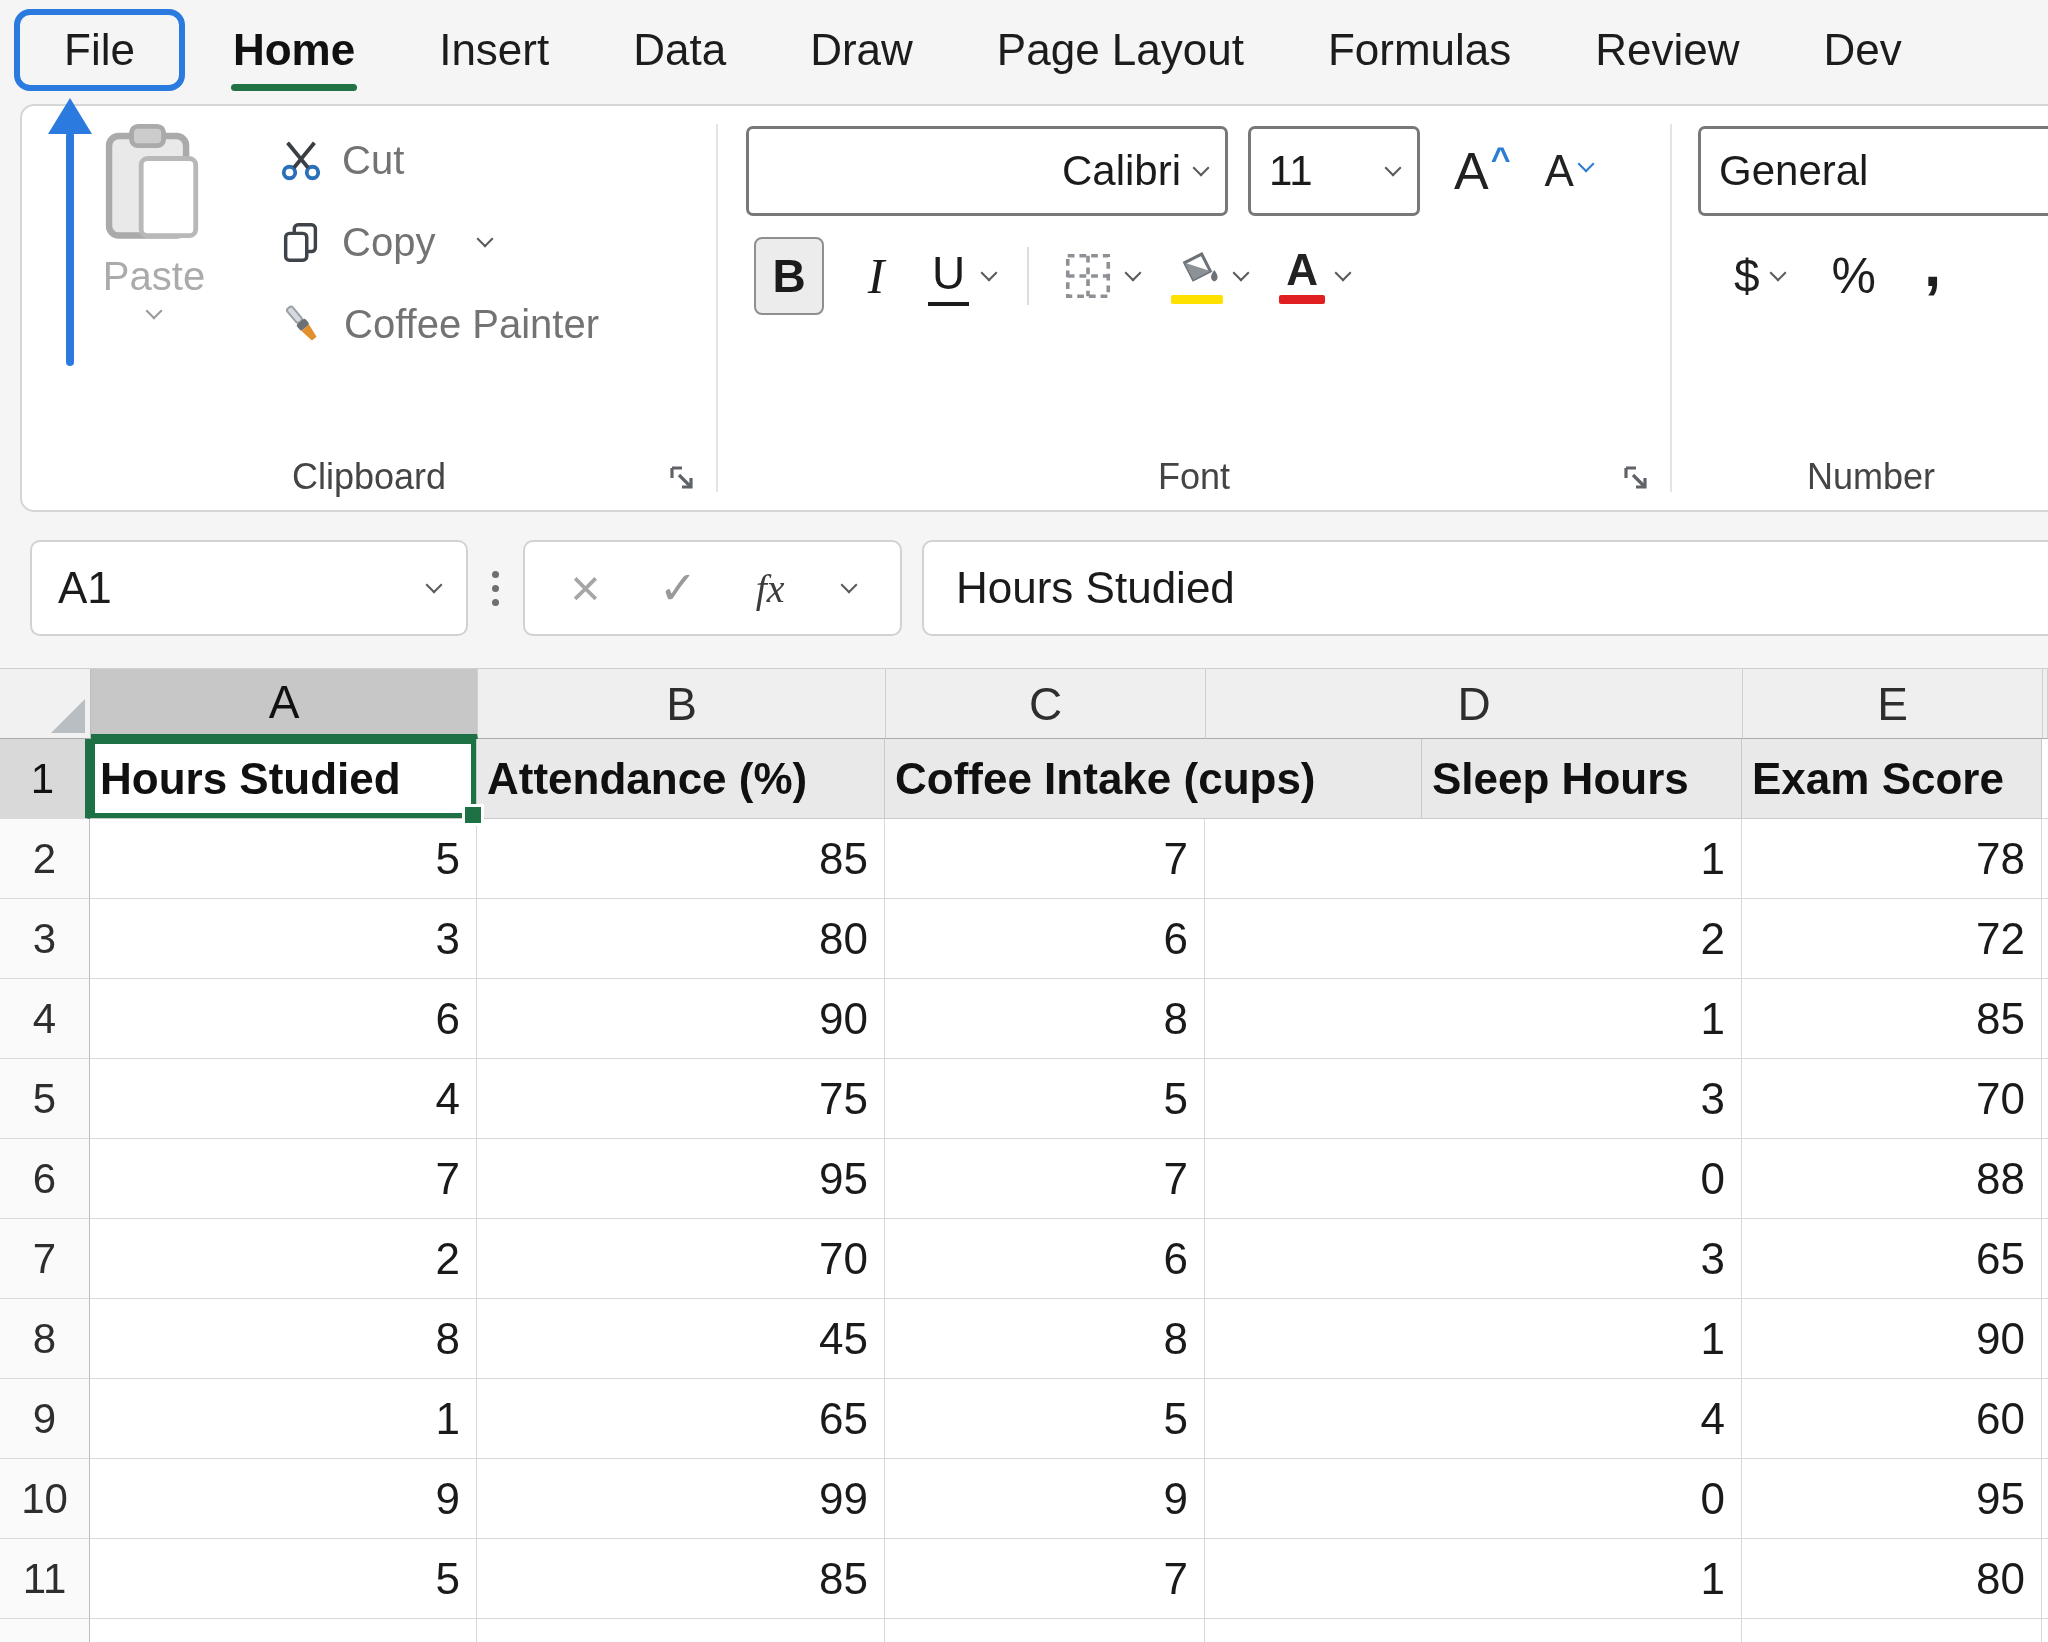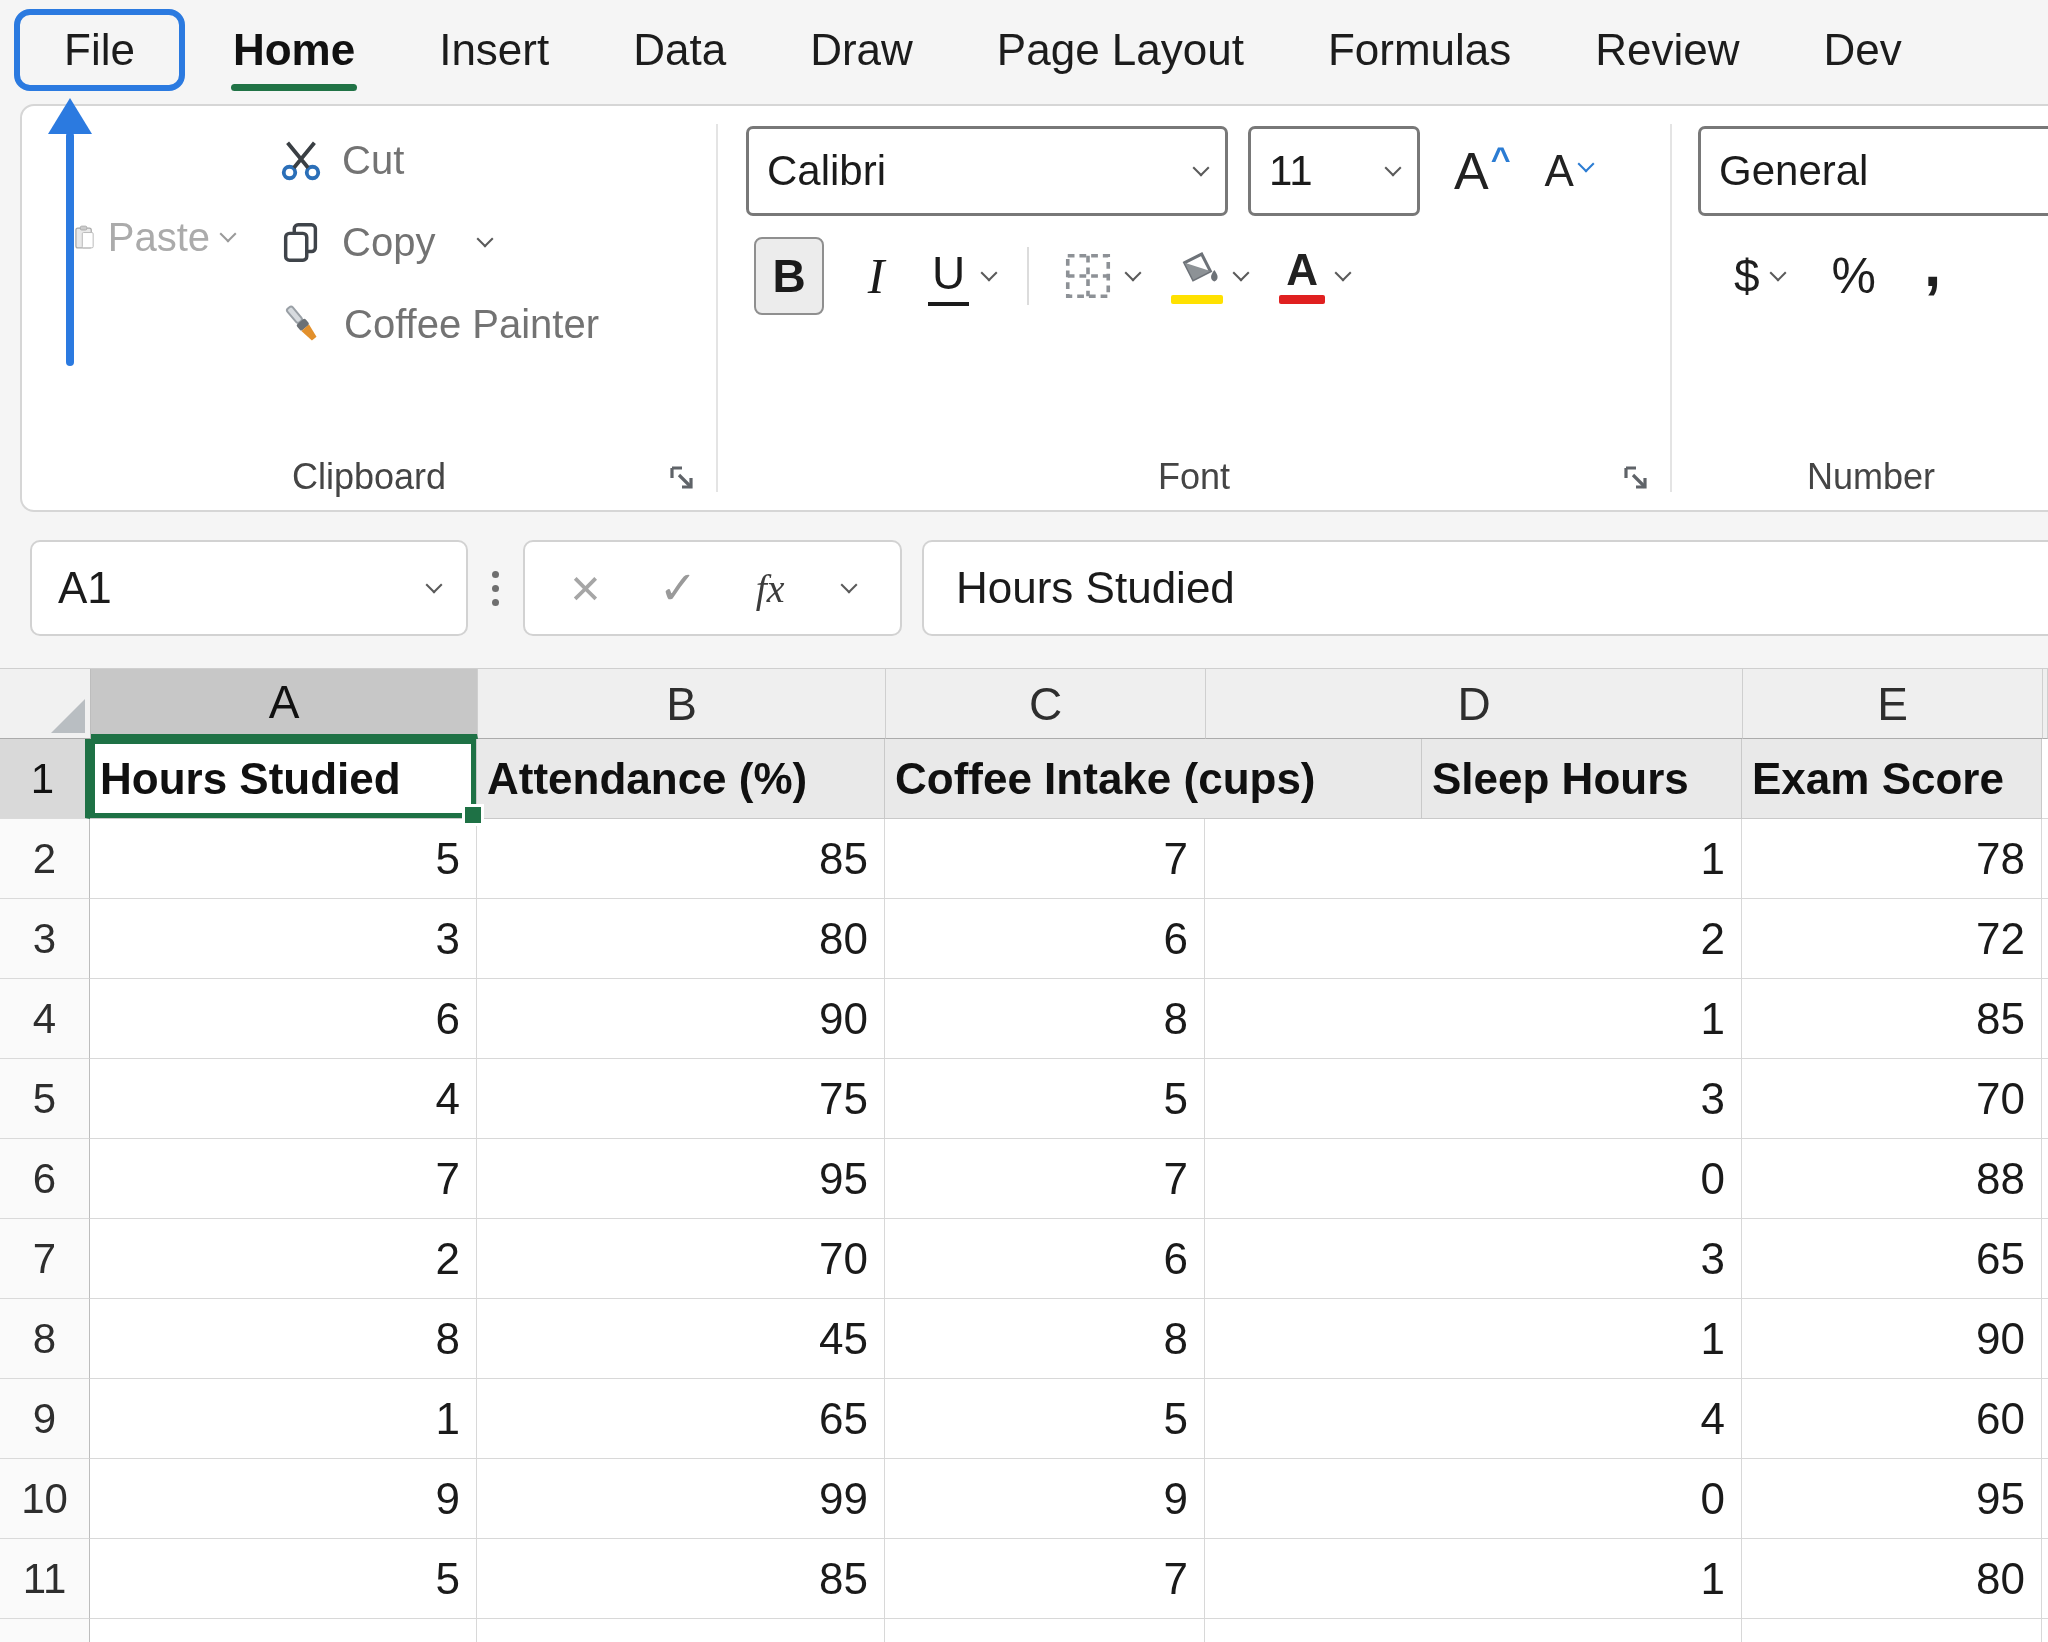--- a/index.html
+++ b/index.html
@@ -22,33 +22,33 @@
   .vsep{width:2px;background:#e4e4e4;margin:18px 0;}
   .chev{width:12px;height:12px;border-right:3px solid #5a5a5a;border-bottom:3px solid #5a5a5a;
     transform:rotate(45deg);display:inline-block;flex:none;margin-top:-6px;}
   .chev.sm{width:10px;height:10px;border-width:2.5px;}
   .chev.gray{border-color:#9a9a9a;}
   .chev.blue{border-color:#2b7cd3;}
 
   
   .g-clip{width:694px;}
   .clip-content{display:flex;padding:14px 0 0 52px;gap:44px;}
-  .paste-btn{width:160px;display:flex;flex-direction:row;align-items:center;gap:12px;}
+  .paste-btn{width:160px;display:flex;flex-direction:column;align-items:center;gap:12px;}
   .paste-label{font-size:40px;color:#ababab;}
   .clip-stack{display:flex;flex-direction:column;gap:22px;padding-top:10px;}
   .rbtn{height:60px;display:flex;align-items:center;gap:18px;font-size:40px;color:#737373;}
 
   
   .g-font{width:952px;}
   .font-content{display:flex;flex-direction:column;gap:20px;padding:20px 0 0 28px;}
   .frow1{display:flex;align-items:center;gap:20px;}
   .combo{height:84px;border:3px solid #787878;border-radius:7px;background:#fff;
     display:flex;align-items:center;padding:0 18px;gap:14px;font-size:42px;}
   .combo .val{flex:1;}
-  .combo.fname{width:440px;}
+  .combo.fname{width:440px;text-align:right;}
   .combo.fsize{width:130px;}
   .fbtn{display:flex;align-items:flex-start;margin-left:14px;}
   .bigA{font-size:52px;font-weight:500;color:#222;line-height:1;}
   .smallA{font-size:44px;font-weight:500;color:#222;line-height:1;}
   .caret-up{font-size:34px;font-weight:700;color:#2b7cd3;margin-left:2px;line-height:.8;}
   .frow2{display:flex;align-items:center;gap:32px;padding-left:8px;height:80px;}
   .boldbox{width:66px;height:74px;border:2.5px solid #8f8f8f;border-radius:8px;background:#ececec;
     display:flex;align-items:center;justify-content:center;font-size:46px;font-weight:700;color:#1b1b1b;}
   .italbtn{font-family:"Liberation Serif",serif;font-style:italic;font-size:50px;color:#1b1b1b;width:40px;text-align:center;}
   .ubtn{display:flex;align-items:center;gap:14px;}

